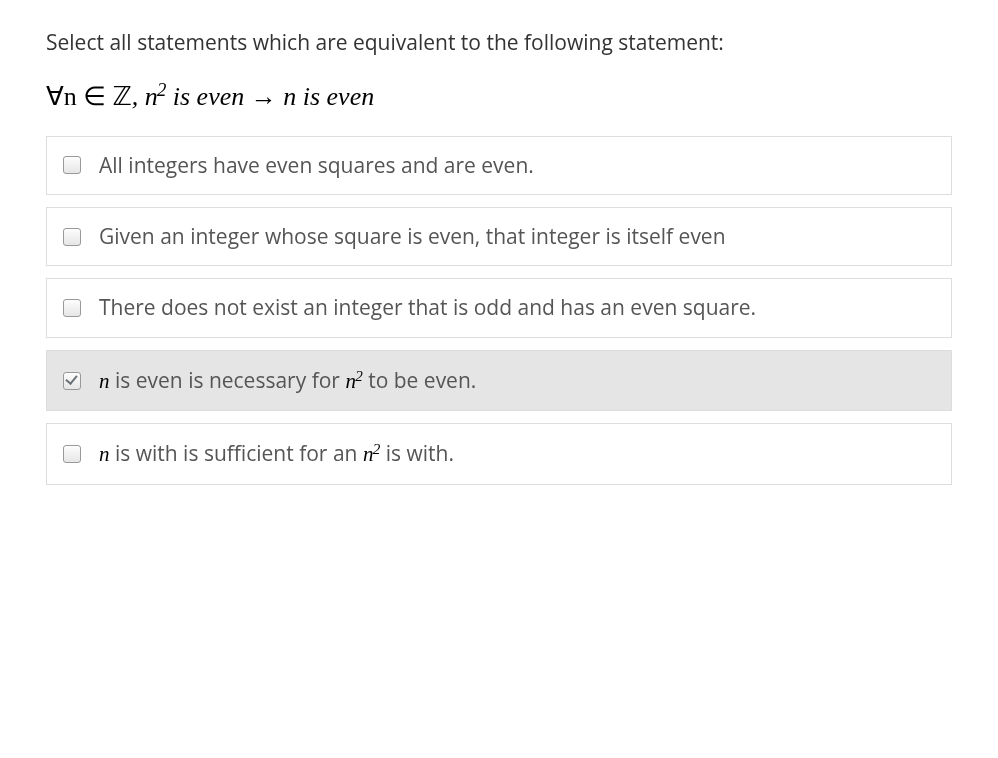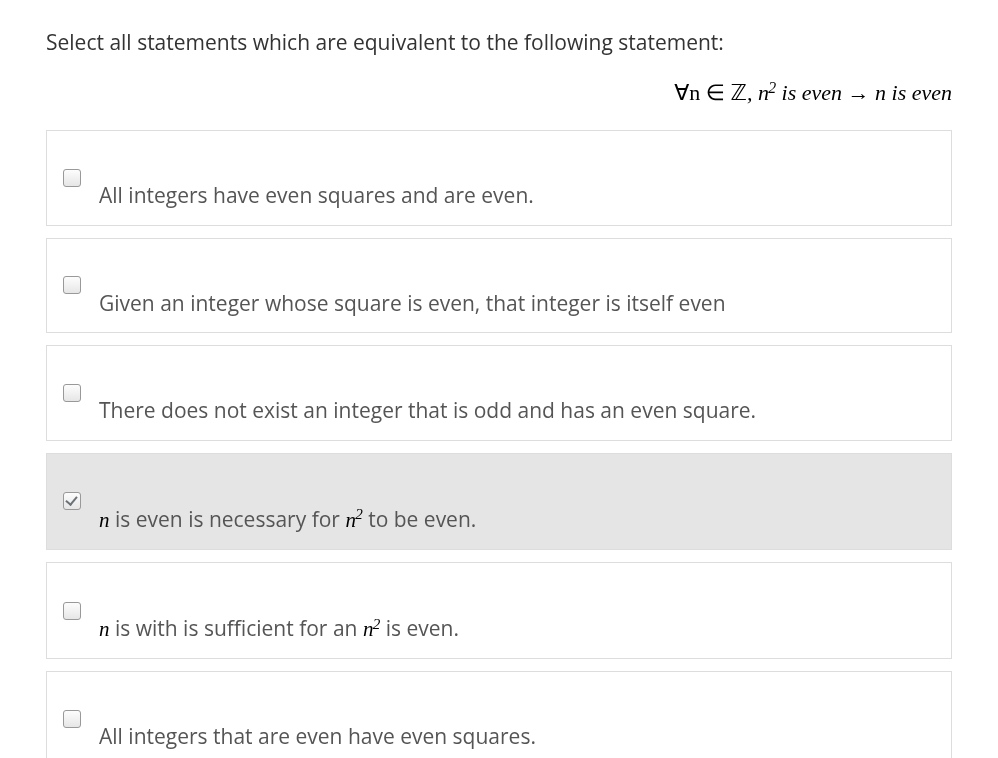--- a/index.html
+++ b/index.html
@@ -17,24 +17,23 @@
     }
     .prompt {
       font-size: 21px;
       color: #333;
       margin-bottom: 22px;
       font-weight: 400;
     }
     .formula {
       font-family: "Times New Roman", serif;
       font-style: italic;
-      font-size: 22px;
+      font-size: 26px;
       color: #000;
       margin-bottom: 24px;
-      text-align: right;
     }
     .formula .sym {
       font-style: normal;
     }
     .formula .bb {
       font-style: normal;
       font-family: "Times New Roman", serif;
     }
     .sup {
       font-size: 0.72em;
@@ -80,21 +79,20 @@
       width: 5px;
       height: 9px;
       border: solid #6a7177;
       border-width: 0 2.4px 2.4px 0;
       transform: rotate(40deg);
     }
     .option-label {
       font-size: 21px;
       color: #555;
       line-height: 1.4;
-      margin-top: 36px;
     }
     .option-label .mi {
       font-family: "Times New Roman", serif;
       font-style: italic;
       color: #000;
     }
   </style>
 </head>
 <body>
 
@@ -116,19 +114,15 @@
     <div class="option">
       <span class="checkbox"></span>
       <span class="option-label"><span>There does not exist an integer that is odd and has an even square.</span></span>
     </div>
     <div class="option checked">
       <span class="checkbox checked"></span>
       <span class="option-label"><span class="mi">n</span><span> is even is necessary for </span><span class="mi">n</span><span class="mi sup">2</span><span> to be even.</span></span>
     </div>
     <div class="option">
       <span class="checkbox"></span>
-      <span class="option-label"><span class="mi">n</span><span> is with is sufficient for an </span><span class="mi">n</span><span class="mi sup">2</span><span> is even.</span></span>
-    </div>
-    <div class="option">
-      <span class="checkbox"></span>
-      <span class="option-label"><span>All integers that are even have even squares.</span></span>
+      <span class="option-label"><span class="mi">n</span><span> is with is sufficient for an </span><span class="mi">n</span><span class="mi sup">2</span><span> is with.</span></span>
     </div>
   </div>
 
 </body></html>

